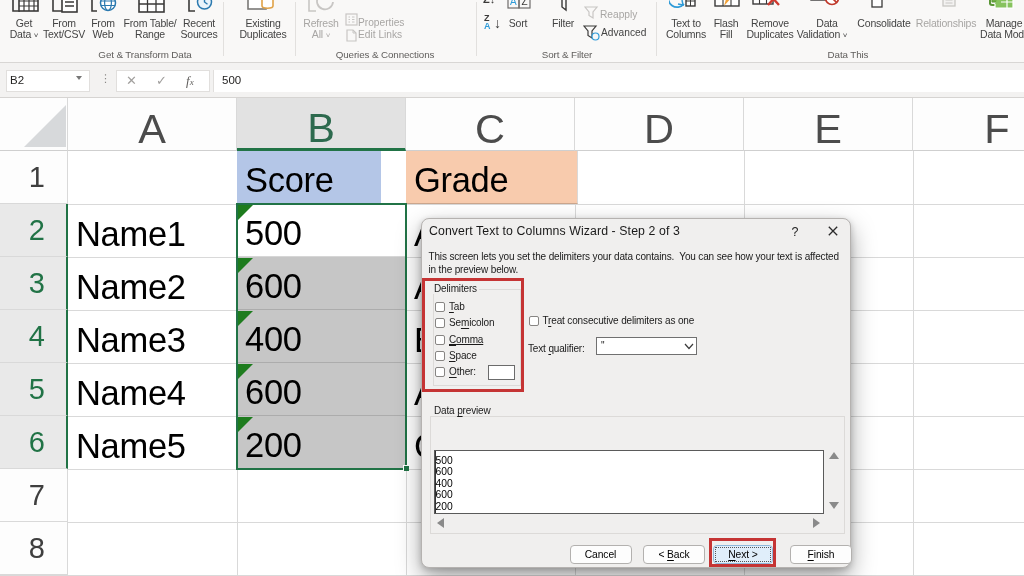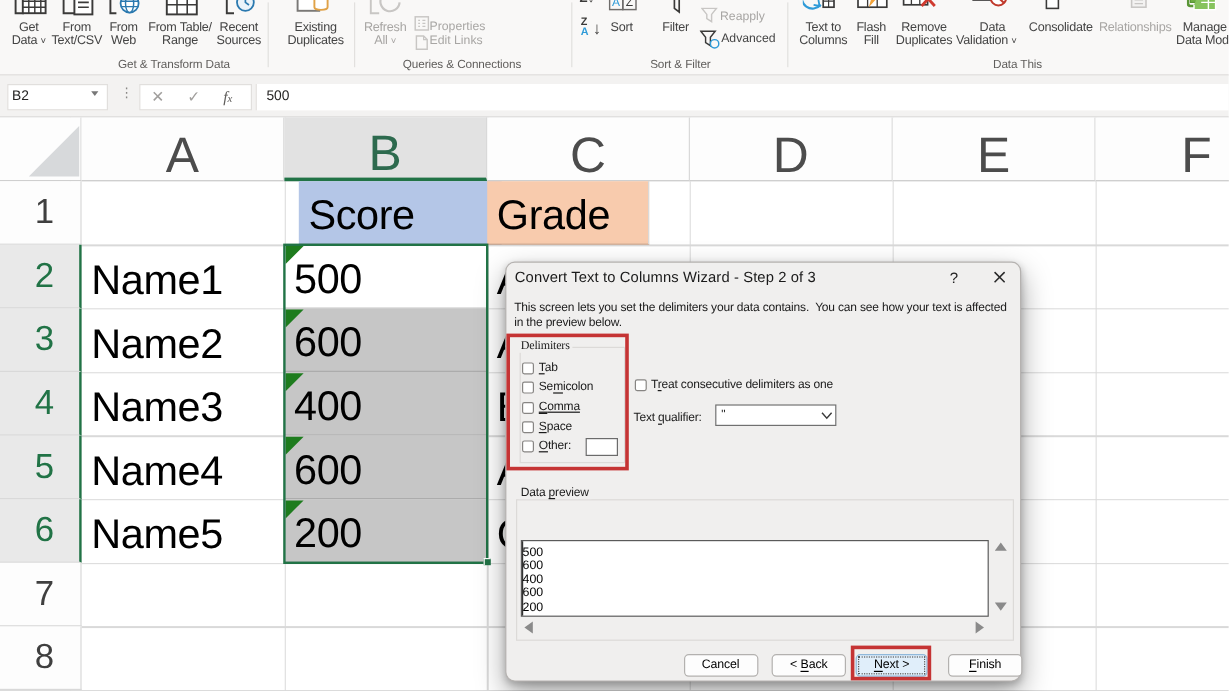--- a/index.html
+++ b/index.html
@@ -212,22 +212,22 @@
 
   <div class="rowhdr" style="top:53px;">1</div>
   <div class="rowhdr sel" style="top:106px;">2</div>
   <div class="rowhdr sel" style="top:159px;">3</div>
   <div class="rowhdr sel" style="top:212px;">4</div>
   <div class="rowhdr sel" style="top:265px;">5</div>
   <div class="rowhdr sel" style="top:318px;">6</div>
   <div class="rowhdr" style="top:371px;">7</div>
   <div class="rowhdr" style="top:424px;">8</div>
 
-  <div class="cell" style="left:249px;top:53px;width:169px;background:#b4c6e7;border-bottom:1px solid rgba(0,0,0,.18);text-align:center;">Score</div>
-  <div class="cell" style="left:406px;top:53px;width:135px;background:#f8cbad;border-right:1px solid #d9d9d9;border-bottom:1px solid rgba(0,0,0,.18);">Grade</div>
+  <div class="cell" style="left:237px;top:53px;width:144px;background:#b4c6e7;border-bottom:1px solid rgba(0,0,0,.18);text-align:center;">Score</div>
+  <div class="cell" style="left:406px;top:53px;width:172px;background:#f8cbad;border-right:1px solid #d9d9d9;border-bottom:1px solid rgba(0,0,0,.18);">Grade</div>
 
   <div class="cell" style="left:68px;top:106px;width:169px;">Name1</div>
   <div class="cell" style="left:68px;top:159px;width:202px;">Name2</div>
   <div class="cell" style="left:68px;top:212px;width:150px;">Name3</div>
   <div class="cell" style="left:68px;top:265px;width:169px;">Name4</div>
   <div class="cell" style="left:68px;top:318px;width:169px;">Name5</div>
 
   <div class="cell" style="left:237px;top:106px;width:169px;background:#fff;border-bottom:1px solid rgba(0,0,0,.16);">500</div>
   <div class="cell" style="left:237px;top:159px;width:169px;background:#c6c6c6;border-bottom:1px solid rgba(0,0,0,.13);">600</div>
   <div class="cell" style="left:237px;top:212px;width:169px;background:#c6c6c6;border-bottom:1px solid rgba(0,0,0,.13);">400</div>
@@ -251,21 +251,21 @@
 <div id="dlg" class="abs">
   <div class="d" style="left:7px;top:4.5px;font-size:12.3px;letter-spacing:0.1px;">Convert Text to Columns Wizard - Step 2 of 3</div>
   <div class="d" style="left:369.5px;top:5.5px;font-size:12.5px;color:#222;">?</div>
   <svg class="d" style="left:405.5px;top:7px;" width="10" height="10" viewBox="0 0 10 10">
       <path d="M0.8 0.8 L9.2 9.2 M9.2 0.8 L0.8 9.2" stroke="#2b2b2b" stroke-width="1.3"></path>
     </svg>
   <div class="d" style="left:6.5px;top:31.5px;">This screen lets you set the delimiters your data contains.&nbsp; You can see how your text is affected</div>
   <div class="d" style="left:6.5px;top:45px;">in the preview below.</div>
 
   <div class="gbox" style="left:10.5px;top:70px;width:88px;height:97px;"></div>
-  <div class="d" style="left:10px;top:63.5px;background:#f0efee;padding:0 2px;font-family:Liberation Serif, serif;">Delimiters</div>
+  <div class="d" style="left:10px;top:63.5px;background:#f0efee;padding:0 2px;">Delimiters</div>
   <div class="cb" style="left:12.5px;top:82.5px;"></div>
     <div class="d" style="left:27px;top:81.5px;"><u>T</u>ab</div>
   <div class="cb" style="left:12.5px;top:99px;"></div>
     <div class="d" style="left:27px;top:98px;">Se<u>m</u>icolon</div>
   <div class="cb" style="left:12.5px;top:115.5px;"></div>
     <div class="d" style="left:27px;top:114.5px;text-decoration:underline;"><u>C</u>omma</div>
   <div class="cb" style="left:12.5px;top:131.5px;"></div>
     <div class="d" style="left:27px;top:130.5px;"><u>S</u>pace</div>
   <div class="cb" style="left:12.5px;top:148px;"></div>
     <div class="d" style="left:27px;top:147px;"><u>O</u>ther:</div>

